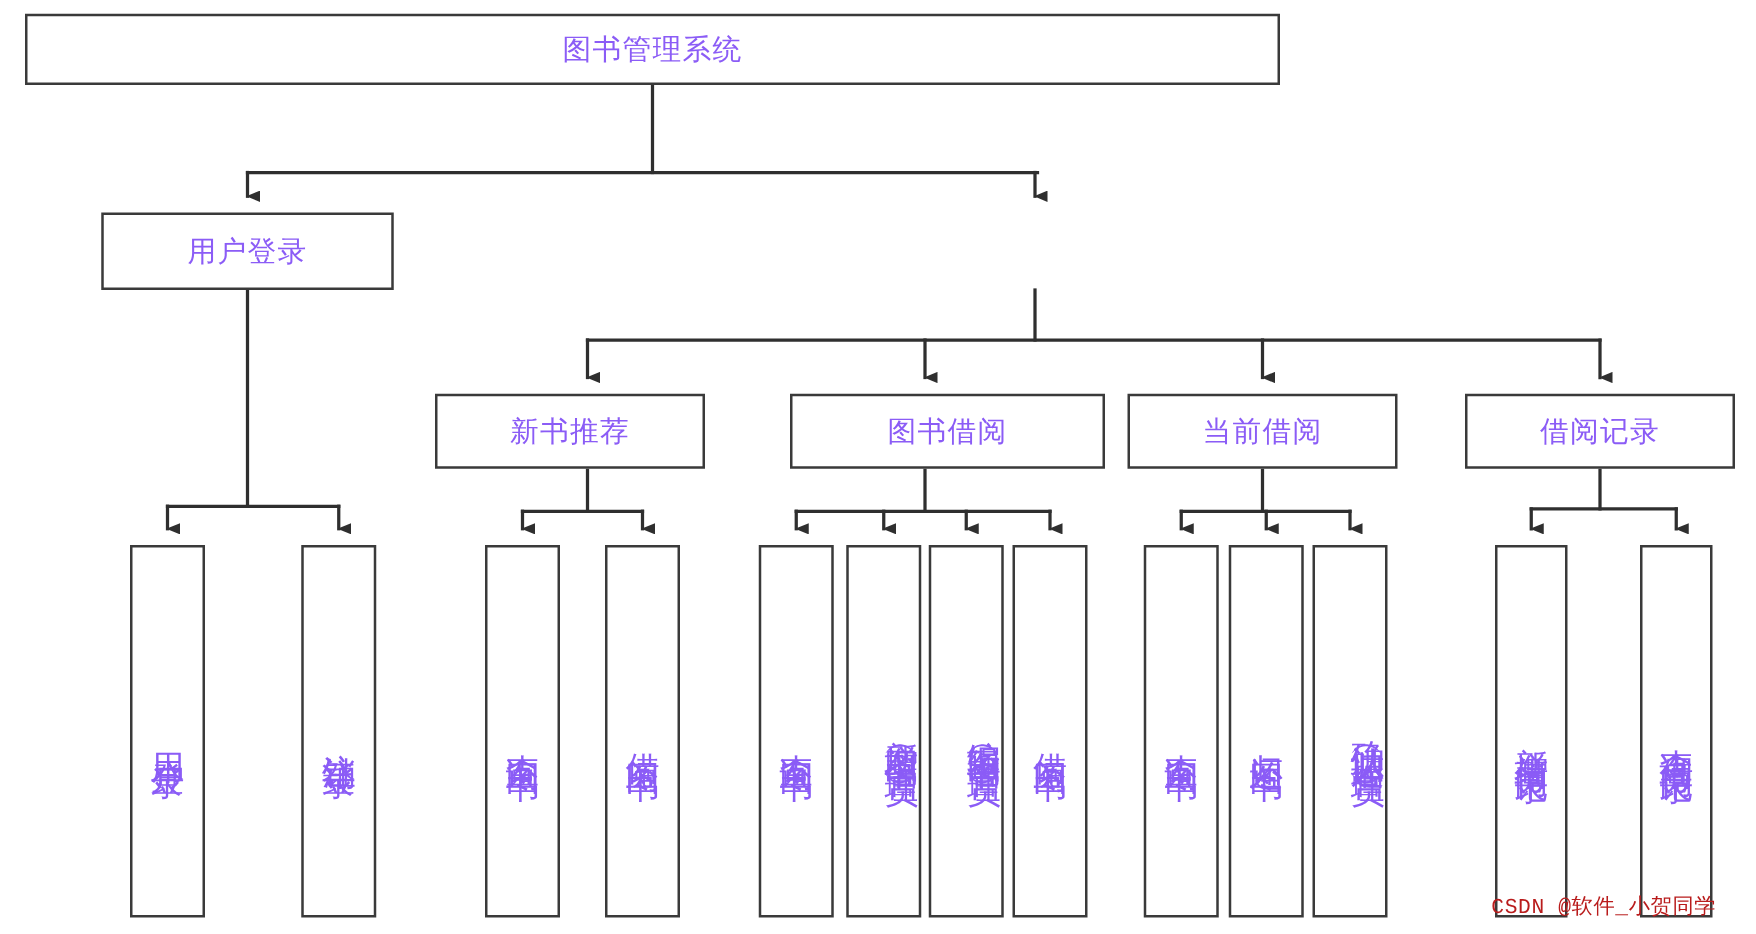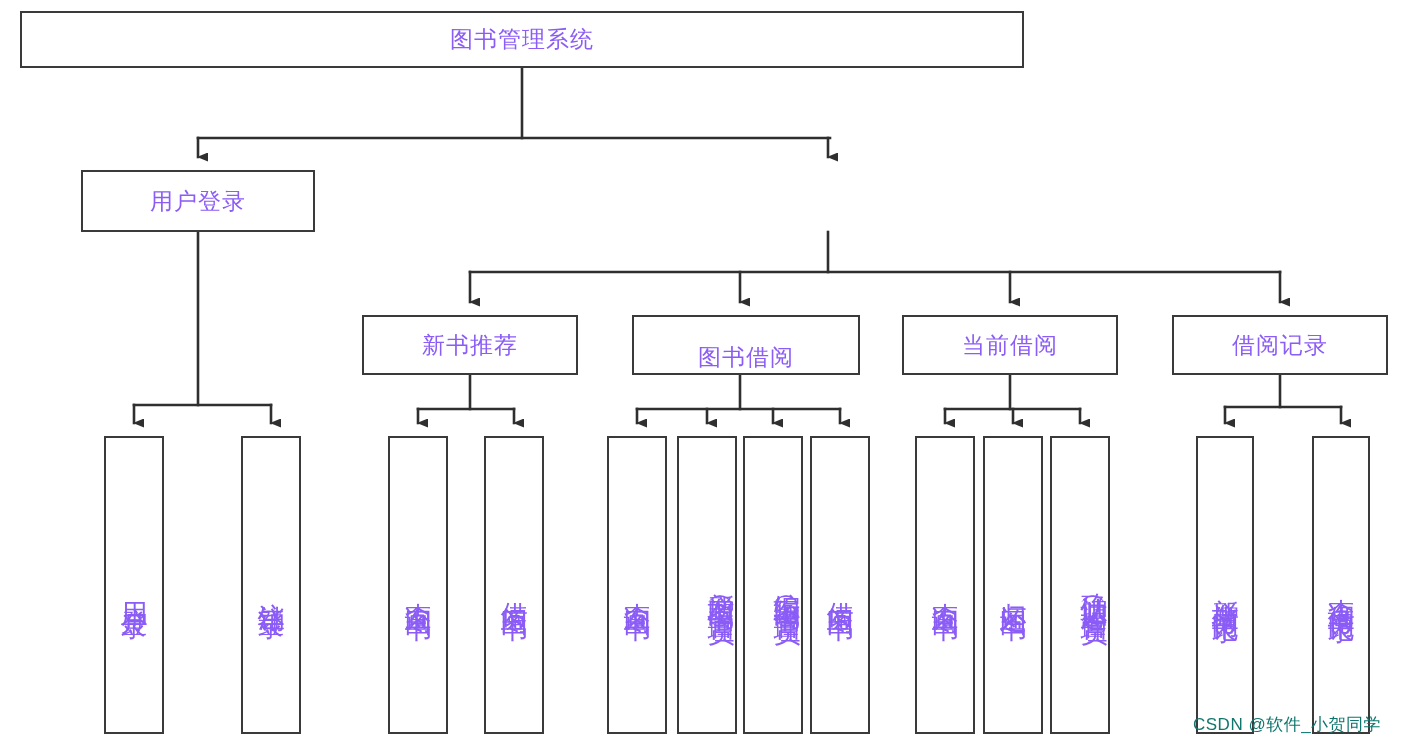--- a/index.html
+++ b/index.html
@@ -5,22 +5,22 @@
   html,body{margin:0;padding:0;background:#ffffff;}
   body{font-family:"Liberation Sans","DejaVu Sans",sans-serif;}
   #canvas{position:relative;width:1405px;height:747px;background:#ffffff;overflow:hidden;}
   svg#edges{position:absolute;left:0;top:0;width:1405px;height:747px;pointer-events:none;}
   .node{position:absolute;box-sizing:border-box;border:2.5px solid #3a3a3a;background:#ffffff;
         display:flex;align-items:center;justify-content:center;color:#8b5cf6;}
   .node.h{font-size:23px;letter-spacing:1px;}
   .node.v{writing-mode:vertical-rl;text-orientation:upright;font-size:27px;letter-spacing:4px;
           padding-top:8px;line-height:1.05;}
   .node.v span{writing-mode:vertical-rl;text-orientation:upright;display:block;}
-  #watermark{position:absolute;left:1193px;top:713px;font-size:17px;color:#0f766e;white-space:nowrap;
-             letter-spacing:0.5px;}
+  #watermark{position:absolute;left:1193px;top:713px;font-size:17px;color:#b91c1c;white-space:nowrap;
+             letter-spacing:0.5px;font-family:Liberation Mono, monospace;}
 </style>
 </head>
 <body>
 
 <div id="canvas">
 
   <svg id="edges" viewBox="0 0 1405 747">
     <defs>
       <marker id="arrow" markerWidth="9" markerHeight="11" refX="4.5" refY="10" orient="auto" markerUnits="userSpaceOnUse">
         <path d="M0,0 L9,0 L4.5,11 Z" fill="#2f2f2f"></path>
@@ -71,24 +71,24 @@
   </svg>
 
   <div class="node h" style="left:20px;top:11px;width:1004px;height:57px;">
     <span>图书管理系统</span>
   </div>
 
   <div class="node h" style="left:81px;top:170px;width:234px;height:62px;">
     <span>用户登录</span>
   </div>
 
-  <div class="node h" style="left:362px;top:315px;width:216px;height:60px;">
+  <div class="node h" style="left:348px;top:315px;width:216px;height:60px;">
     <span>新书推荐</span>
   </div>
-  <div class="node h" style="left:632px;top:315px;width:228px;height:60px;align-items:flex-end;">
+  <div class="node h" style="left:632px;top:315px;width:252px;height:60px;">
     <span>图书借阅</span>
   </div>
   <div class="node h" style="left:902px;top:315px;width:216px;height:60px;">
     <span>当前借阅</span>
   </div>
   <div class="node h" style="left:1172px;top:315px;width:216px;height:60px;">
     <span>借阅记录</span>
   </div>
 
   <div class="node v" style="left:104px;top:436px;width:60px;height:298px;">

